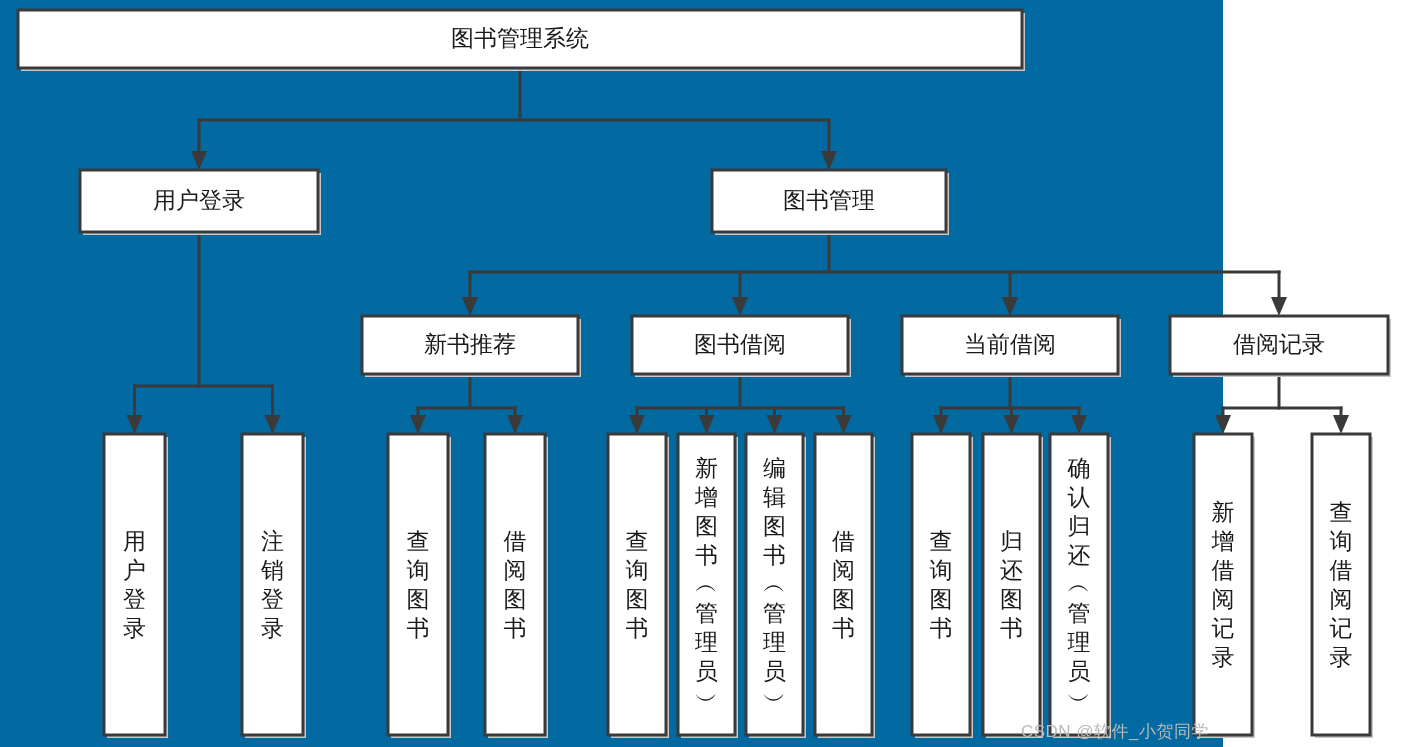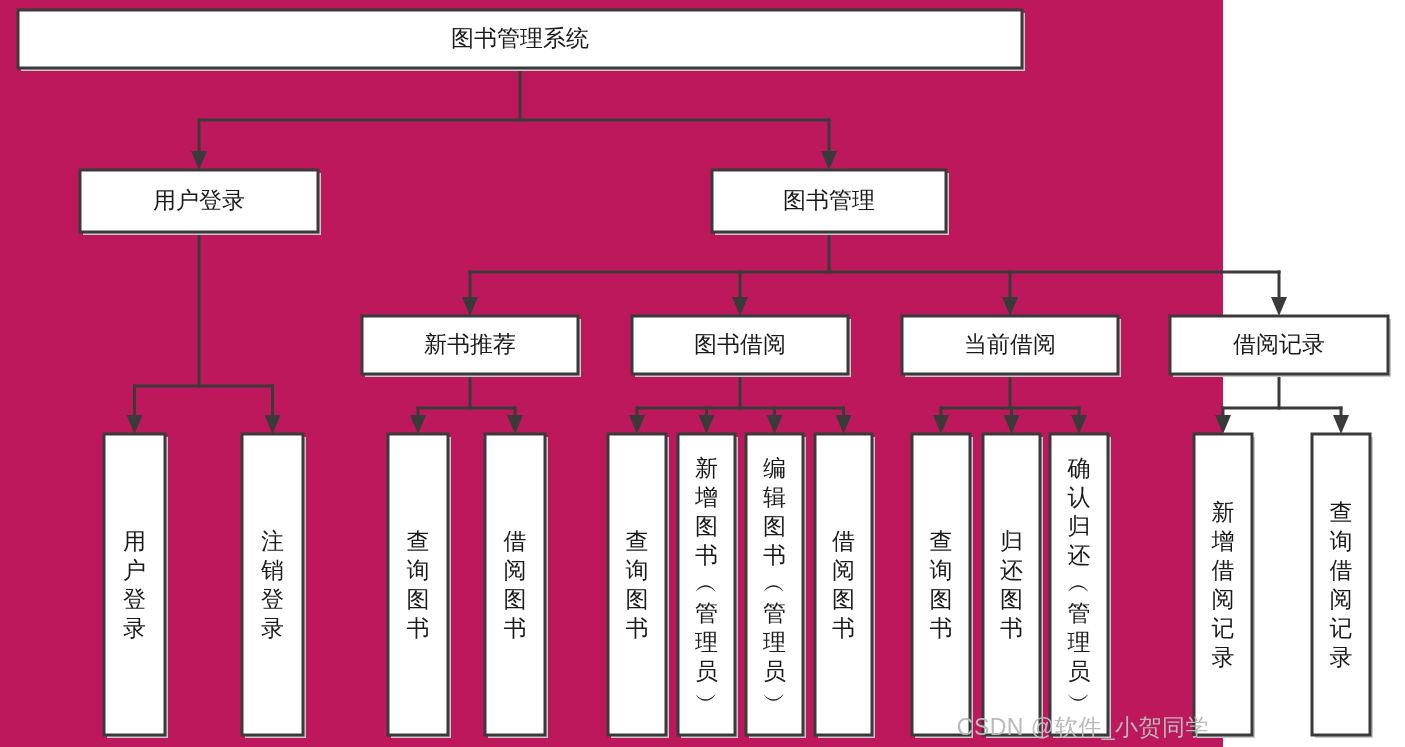--- a/index.html
+++ b/index.html
@@ -11,21 +11,21 @@
     width: 1405px;
     height: 747px;
     font-family: "Liberation Sans", "DejaVu Sans", sans-serif;
     overflow: hidden;
     position: relative;
   }
   #diagram-root {
     position: relative;
     width: 1223px;
     height: 747px;
-    background: #be185d;
+    background: #0369a1;
   }
   svg.flow {
     position: absolute;
     top: 0;
     left: 0;
     width: 1405px;
     height: 747px;
   }
   .node-rect {
     fill: #ffffff;
@@ -57,21 +57,21 @@
     font-family: "Liberation Sans", "DejaVu Sans", sans-serif;
     font-size: 23px;
     fill: #1a1a1a;
     text-anchor: middle;
   }
   .watermark {
     position: absolute;
     right: 14px;
     bottom: 4px;
     font-family: "Liberation Sans", "DejaVu Sans", sans-serif;
-    font-size: 23px;
+    font-size: 17px;
     color: #b9b9b9;
     letter-spacing: 0.5px;
     white-space: nowrap;
     pointer-events: none;
   }
 </style>
 </head>
 <body>
 
 <div id="diagram-root">

